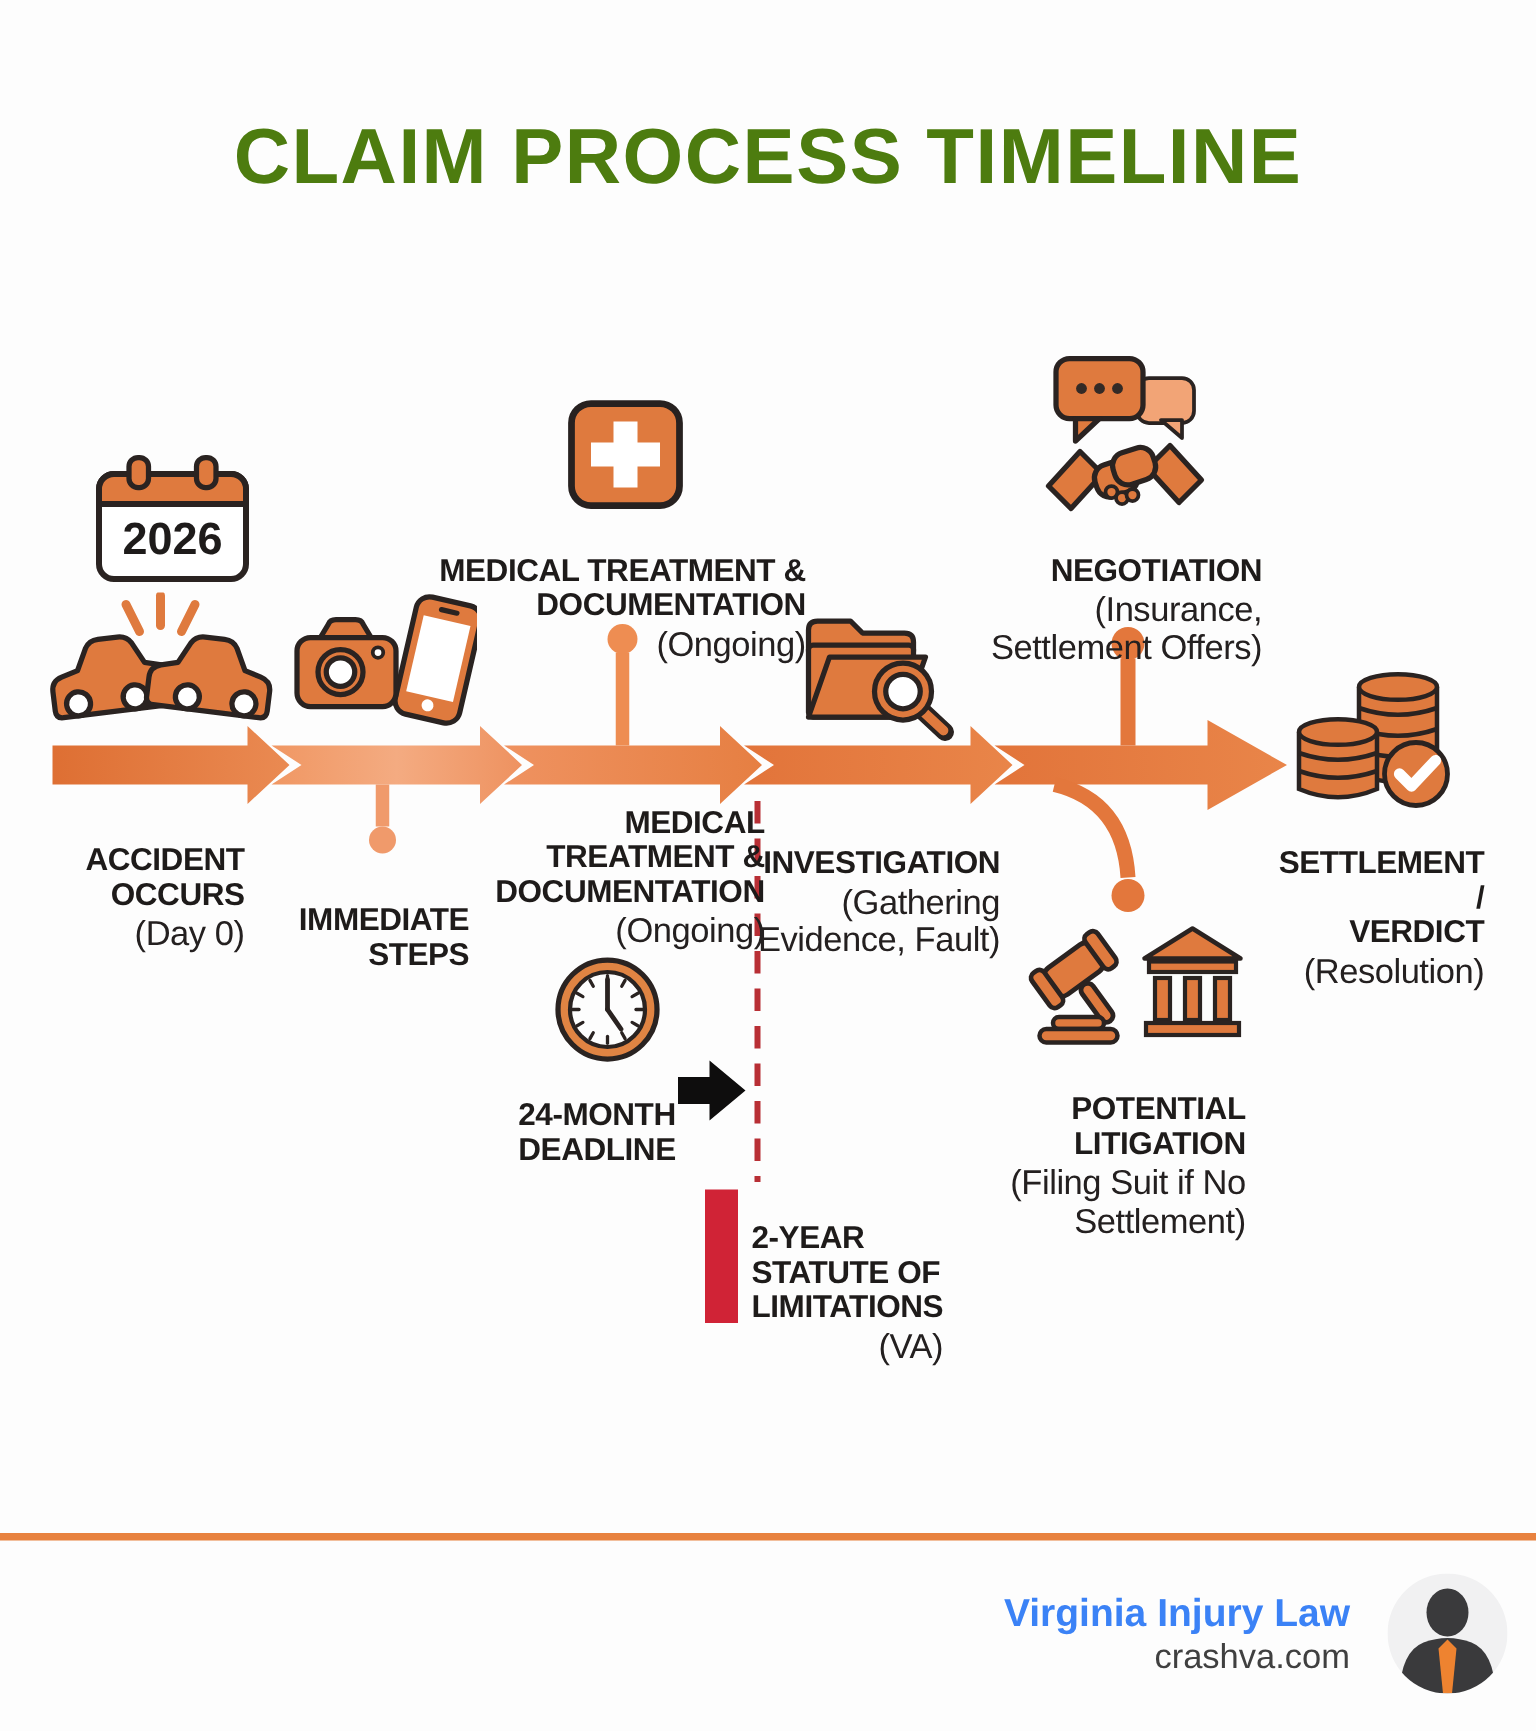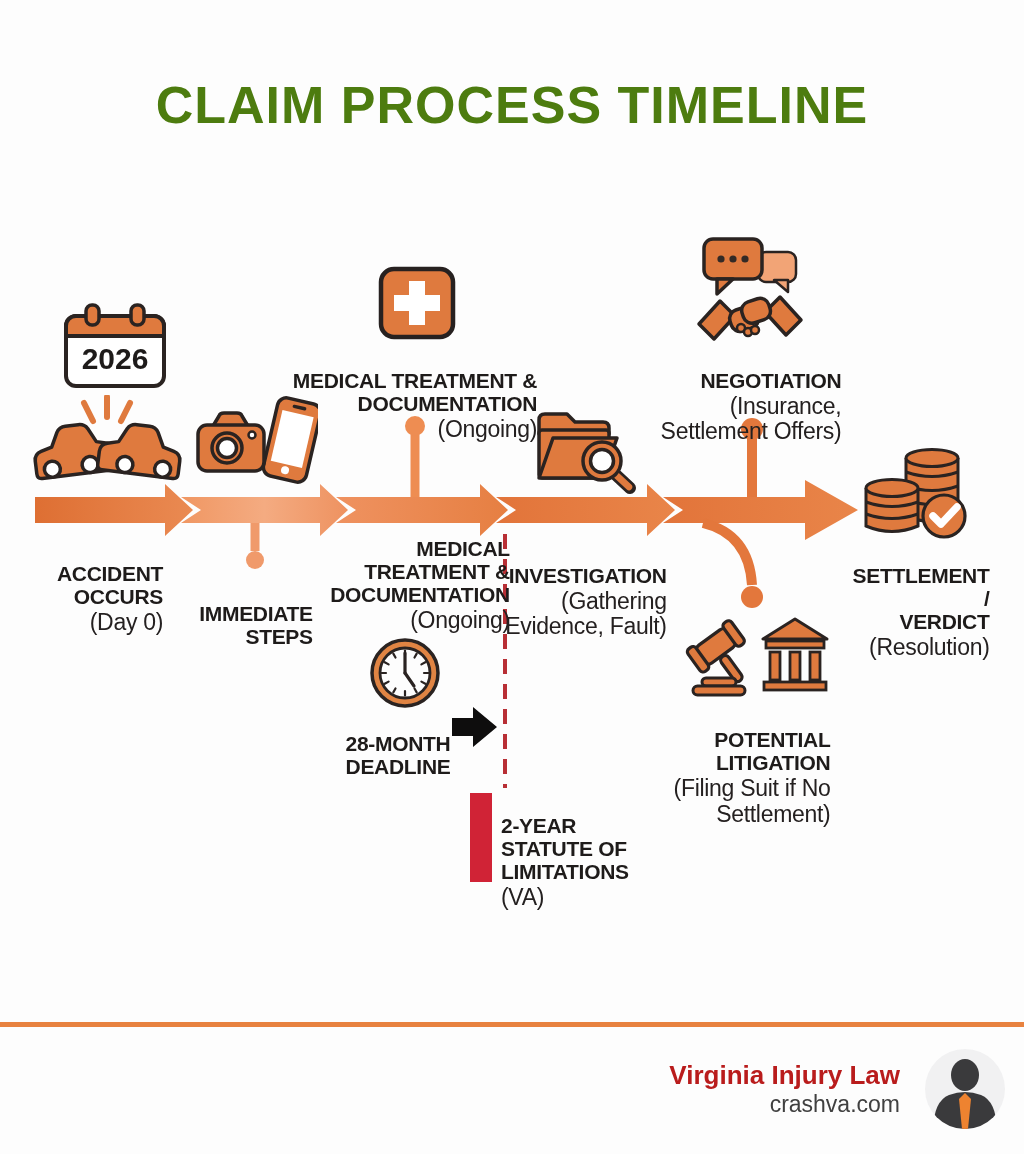--- a/index.html
+++ b/index.html
@@ -10,21 +10,21 @@
   .title .t1{font-size:52px;color:#e2813c;}
   .title .t2{font-size:52px;color:#4d7c0f;}
   .icon{position:absolute;}
   .lbl{position:absolute;transform:translateX(-50%);text-align:right;color:#1e1b1a;
        font-weight:700;font-size:21px;line-height:1.1;letter-spacing:-0.3px;white-space:pre-line;}
   .lbl .sub{display:block;font-weight:400;font-size:23px;margin-top:2px;color:#242020;}
   .lbl.leftalign{transform:none;text-align:left;}
   .overlay{position:absolute;left:0;top:0;pointer-events:none;}
   .divider{position:absolute;left:0;top:1022px;width:100%;height:5px;background:#e8823f;}
   .footer-text{position:absolute;right:124px;top:1060px;text-align:right;line-height:1.18;}
-  .footer-text .brand{font-size:26px;font-weight:700;color:#b91c1c;}
+  .footer-text .brand{font-size:26px;font-weight:700;color:#3b82f6;}
   .footer-text .site{font-size:23px;font-weight:400;color:#404040;}
 </style>
 </head>
 <body>
 
 <div class="canvas">
 
   <div class="title">
     <div class="t2">CLAIM PROCESS TIMELINE</div>
   </div>
@@ -256,29 +256,29 @@
   </div>
 
   <div class="lbl" style="left:752px;top:705px">
     <span>POTENTIAL
 LITIGATION</span>
     <span class="sub">(Filing Suit if No
 Settlement)</span>
   </div>
 
   <div class="lbl" style="left:398px;top:709px">
-    <span>28-MONTH
+    <span>24-MONTH
 DEADLINE</span>
   </div>
 
   <div class="lbl leftalign" style="left:501px;top:791px">
     <span>2-YEAR
 STATUTE OF
 LIMITATIONS</span>
-    <span class="sub" style="text-align:left">(VA)</span>
+    <span class="sub" style="text-align:right">(VA)</span>
   </div>
 
   <div class="divider"></div>
 
   <div class="footer-text">
     <div class="brand">Virginia Injury Law</div>
     <div class="site">crashva.com</div>
   </div>
 
   <div class="icon" style="left:925px;top:1049px;width:80px;height:80px">

